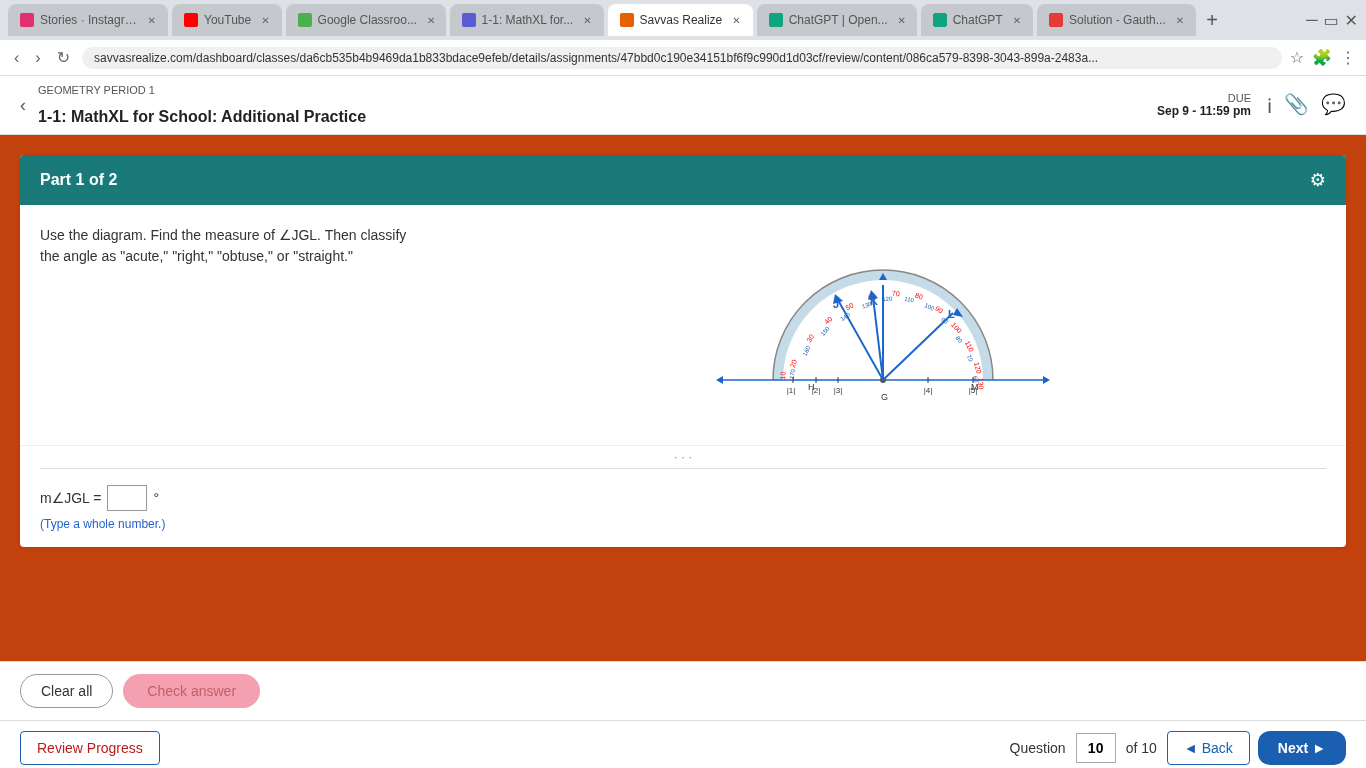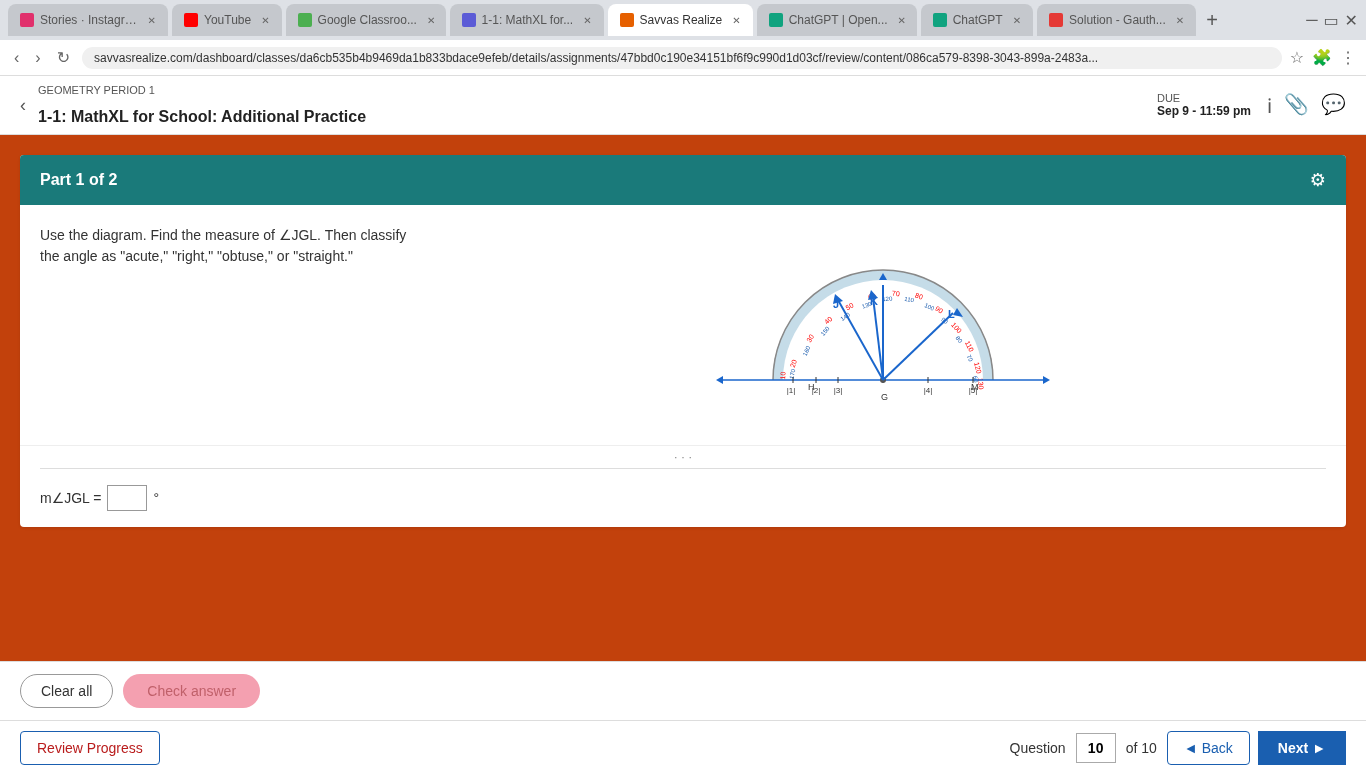--- a/index.html
+++ b/index.html
@@ -18,21 +18,21 @@
     .browser-icons { display: flex; gap: 8px; color: #666; font-size: 16px; }
 
     
     .app-header { background: white; border-bottom: 1px solid #ddd; padding: 8px 20px; display: flex; align-items: center; justify-content: space-between; }
     .header-left { display: flex; align-items: center; gap: 12px; }
     .back-btn { color: #555; font-size: 18px; cursor: pointer; background: none; border: none; }
     .breadcrumb-title { display: flex; flex-direction: column; }
     .breadcrumb-sub { font-size: 11px; color: #555; }
     .breadcrumb-main { font-size: 16px; font-weight: 600; color: #222; margin-top: 12px; }
     .header-right { display: flex; align-items: center; gap: 16px; }
-    .due-info { font-size: 12px; }
+    .due-info { text-align: right; font-size: 12px; }
     .due-label { color: #555; font-size: 11px; }
     .due-date { color: #222; font-weight: 600; }
     .header-icons { display: flex; gap: 12px; color: #555; font-size: 20px; }
 
     
     .main-content { background: #c2410c; padding: 20px; height: calc(768px - 40px - 36px - 56px - 60px - 50px); overflow: auto; }
     .content-card { background: white; border-radius: 4px; overflow: hidden; box-shadow: 0 1px 3px rgba(0,0,0,0.1); }
 
     
     .part-header { background: #1a7a7a; color: white; padding: 14px 20px; display: flex; align-items: center; justify-content: space-between; }
@@ -64,21 +64,21 @@
     .btn-clear { background: white; border: 1px solid #999; border-radius: 20px; padding: 8px 20px; font-size: 14px; cursor: pointer; color: #333; }
     .btn-check { background: #f4a0b0; border: none; border-radius: 20px; padding: 8px 24px; font-size: 14px; cursor: pointer; color: #c0606a; font-weight: 500; }
 
     
     .footer-nav { background: white; border-top: 1px solid #ddd; padding: 10px 20px; display: flex; align-items: center; justify-content: space-between; }
     .btn-review { background: white; border: 1px solid #1a5fb0; border-radius: 4px; padding: 8px 16px; font-size: 14px; color: #b91c1c; cursor: pointer; }
     .question-nav { display: flex; align-items: center; gap: 10px; font-size: 14px; color: #333; }
     .question-num-input { width: 40px; height: 30px; border: 1px solid #aaa; text-align: center; font-size: 14px; font-weight: 600; outline: none; }
     .nav-btns { display: flex; gap: 8px; }
     .btn-back { background: white; border: 1px solid #1a5fb0; border-radius: 4px; padding: 8px 16px; font-size: 14px; color: #1a5fb0; cursor: pointer; display: flex; align-items: center; gap: 4px; }
-    .btn-next { background: #1a5fb0; border: none; border-radius: 0; padding: 8px 20px; font-size: 14px; color: white; cursor: pointer; display: flex; align-items: center; gap: 4px; font-weight: 600; }
+    .btn-next { background: #1a5fb0; border: none; border-radius: 12px; padding: 8px 20px; font-size: 14px; color: white; cursor: pointer; display: flex; align-items: center; gap: 4px; font-weight: 600; }
 
     
     .taskbar { background: #1a1a2e; height: 50px; display: flex; align-items: center; justify-content: space-between; padding: 0 16px; }
   </style>
 </head>
 <body>
 
 <div class="browser-top">
 
   <div class="tab inactive">
@@ -268,20 +268,21 @@
     </div>
 
     <hr class="divider">
 
     <div class="answer-area">
       <div class="answer-row">
         <span>m∠JGL =</span>
         <input class="answer-input" type="text" style="">
         <span class="degree-symbol">°</span>
       </div>
+      <div class="hint-text">(Type a whole number.)</div>
     </div>
 
   </div>
 </div>
 
 <div class="bottom-toolbar">
   <div class="bottom-actions">
     <button class="btn-clear">Clear all</button>
     <button class="btn-check">Check answer</button>
   </div>

